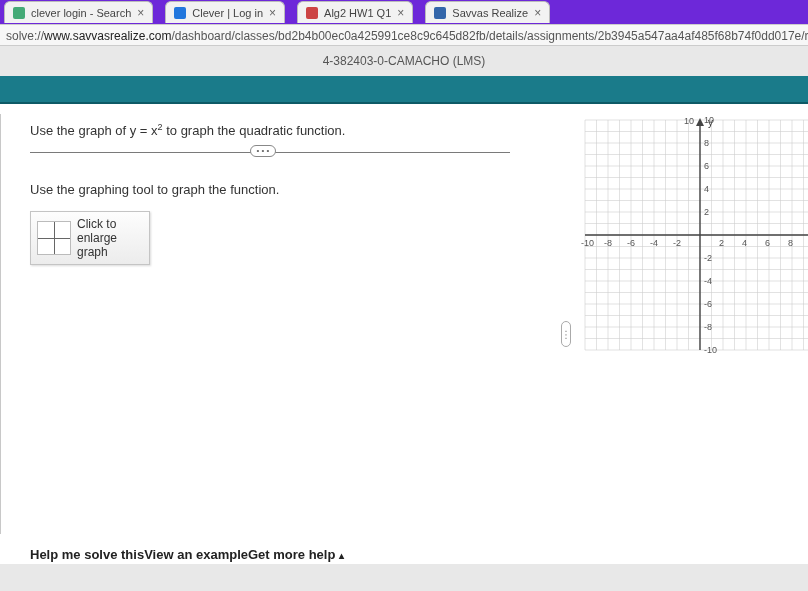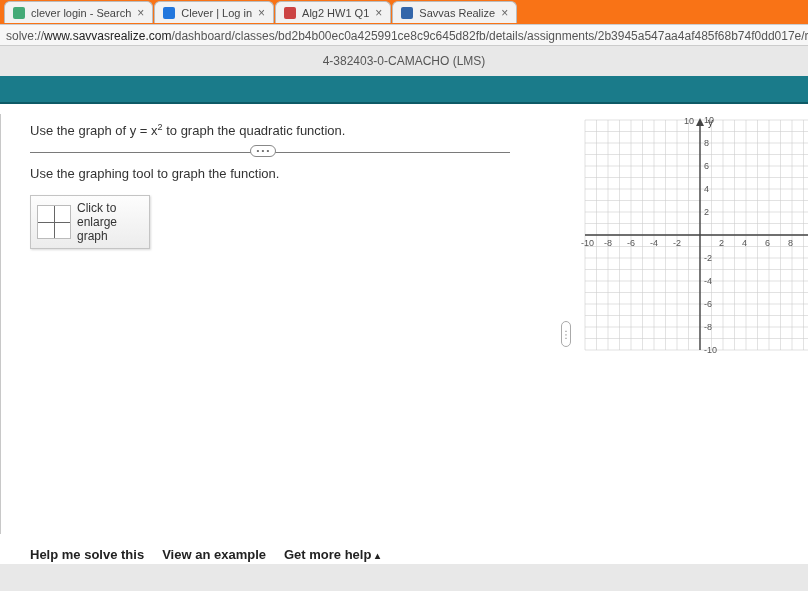--- a/index.html
+++ b/index.html
@@ -7,25 +7,25 @@
     font-family: Arial, Helvetica, sans-serif;
     background: #e8e8e8;
     width: 808px;
     height: 591px;
     overflow: hidden;
     font-size: 13px;
     color: #333;
   }
   .tabs-bar {
     height: 24px;
-    background: #f97316;
+    background: #6d28d9;
     display: flex;
     align-items: center;
     padding: 4px 4px;
-    gap: 1px;
+    gap: 12px;
   }
   .tab {
     background: #f2f2f2;
     border-radius: 6px 6px 0 0;
     padding: 2px 8px;
     font-size: 11px;
     display: flex;
     align-items: center;
     gap: 6px;
     color: #444;
@@ -102,21 +102,21 @@
     top: -7px;
     width: 26px; height: 12px;
     border: 1px solid #888;
     border-radius: 7px;
     background: #fff;
     font-size: 8px;
     text-align: center;
     line-height: 10px;
     color: #666;
   }
-  .instruct { font-size: 13px; }
+  .instruct { margin-top: 16px; font-size: 13px; }
   .enlarge-btn {
     margin-top: 14px;
     width: 120px;
     height: 54px;
     border: 1px solid #c4c4c4;
     background: linear-gradient(#fdfdfd,#ececec);
     display: flex;
     align-items: center;
     gap: 6px;
     padding: 4px 6px;
@@ -165,21 +165,20 @@
     width: 230px;
     overflow: hidden;
   }
   .graph svg { display:block; }
   .vline { border-left: 1px solid #c8c8c8; height: 420px; position:absolute; left:0; top:10px; }
   .footer-links {
     position: absolute;
     bottom: 2px;
     left: 30px;
     display: flex;
-    gap: 18px;
     font-size: 13px;
     font-weight: bold;
     color: #222;
   }
   .footer-links span { cursor: pointer; }
   .footer-links .caret { font-size:10px; }
 </style>
 </head>
 <body>
 

